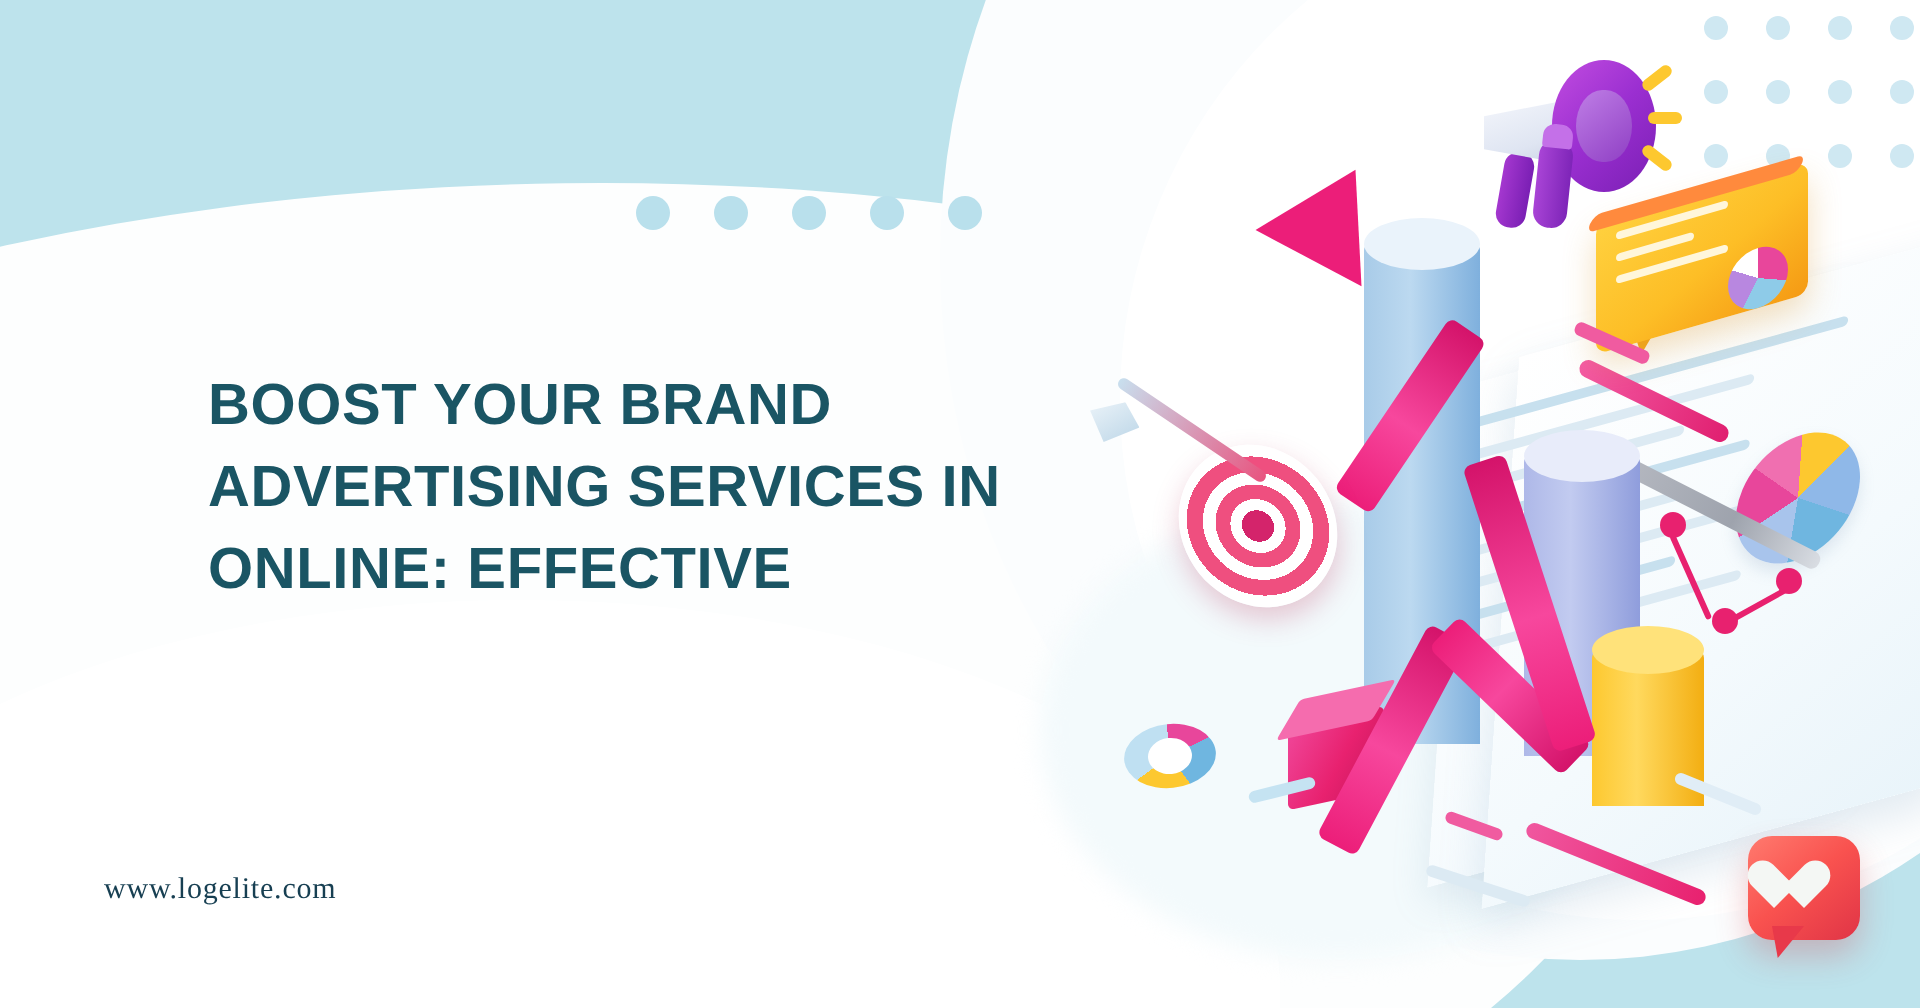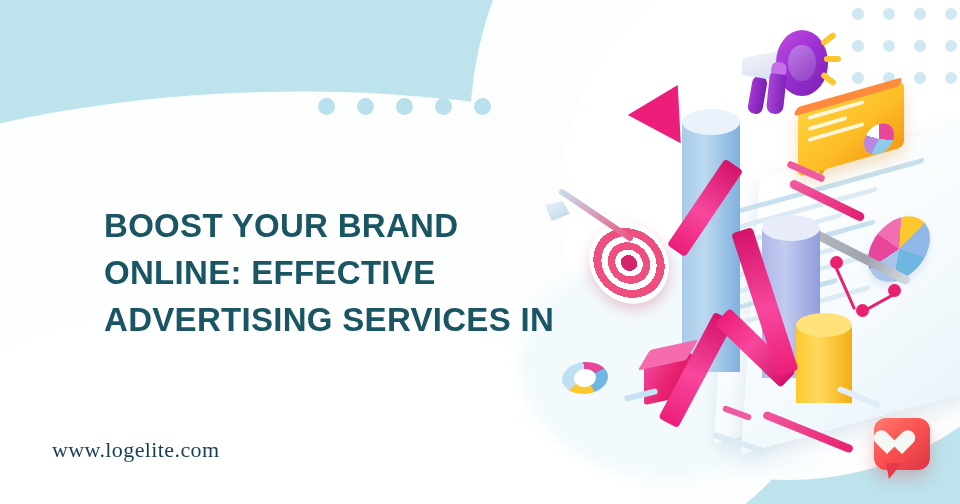--- a/index.html
+++ b/index.html
@@ -66,34 +66,33 @@
     gap:18px 17px;
   }
   .dot-grid .gdot { width:12px; height:12px; border-radius:50%; background:#cfe8f2; }
 
   
   .headline {
     position:absolute;
     left:104px; top:183px;
     width:500px;
     color:#1a5564;
-    font-size:33px;
+    font-size:29px;
     font-weight:bold;
     line-height:1.42;
     letter-spacing:0.3px;
     text-transform:uppercase;
-    margin-top:20px;
   }
   .headline .line { display:block; white-space:nowrap; }
 
   .site-url {
     position:absolute;
     left:52px; top:437px;
     color:#173f52;
-    font-size:22px;
+    font-size:15px;
     font-family:"Liberation Serif", serif;
     letter-spacing:0.4px;
   }
 
   
   .illustration { position:absolute; left:540px; top:0; width:420px; height:504px; }
 
   
   .doc-sheet {
     position:absolute; left:210px; top:150px;
@@ -405,22 +404,22 @@
     <span class="gdot"></span>
     <span class="gdot"></span>
     <span class="gdot"></span>
     <span class="gdot"></span>
     <span class="gdot"></span>
     <span class="gdot"></span>
   </div>
 
   <h1 class="headline">
     <span class="line">BOOST YOUR BRAND</span>
+    <span class="line">ADVERTISING SERVICES IN</span>
     <span class="line">ONLINE: EFFECTIVE</span>
-    <span class="line">ADVERTISING SERVICES IN</span>
   </h1>
 
   <div class="site-url">www.logelite.com</div>
 
   <div class="illustration">
 
     <div class="doc-sheet2"></div>
     <div class="doc-sheet"></div>
 
     <div class="doc-lines">

